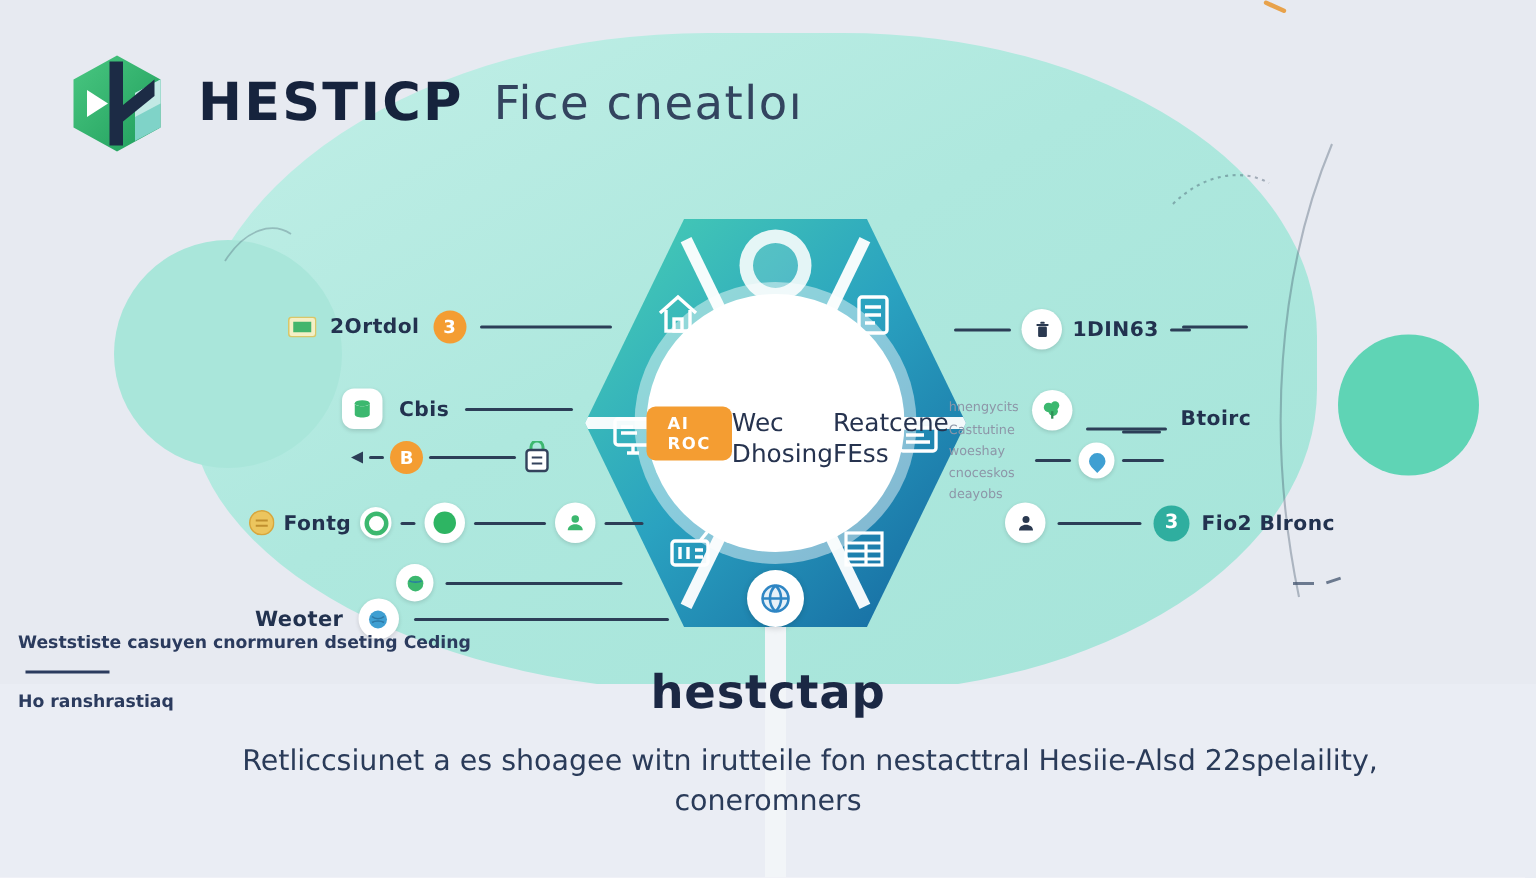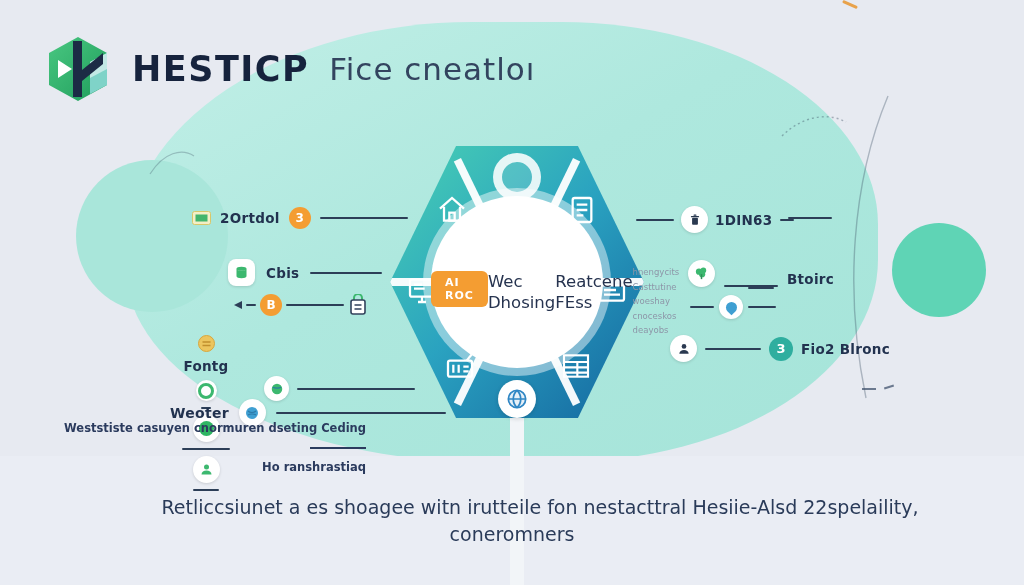--- a/index.html
+++ b/index.html
@@ -58,21 +58,21 @@
   .row-label{font-size:13.5px;font-weight:700;color:#22324f;letter-spacing:.3px;white-space:nowrap;}
   .disc{border-radius:50%;background:#fff;box-shadow:0 1px 3px rgba(0,0,0,.14);
     display:flex;align-items:center;justify-content:center;flex:0 0 auto;}
   .badge-circle{border-radius:50%;background:#f49d32;color:#fff;font-weight:700;
     display:flex;align-items:center;justify-content:center;flex:0 0 auto;}
   .badge-teal{background:#2fae9f;}
   .arrow-left{width:0;height:0;border-top:4px solid transparent;border-bottom:4px solid transparent;
     border-right:8px solid #2c3e57;flex:0 0 auto;}
 
   
-  .note-left{position:absolute;left:12px;top:419px;width:354px;text-align:right;
+  .note-left{position:absolute;left:12px;top:419px;width:354px;text-align:left;
     font-size:11.5px;font-weight:600;color:#2b3b5e;line-height:1.7;}
   .note-dash{display:inline-block;width:56px;height:2px;background:#2b3b5e;vertical-align:middle;margin-left:5px;}
   .rblock{position:absolute;left:672px;top:388px;width:310px;}
   .rblock-head{font-size:18px;font-weight:800;color:#1d2d4d;letter-spacing:.2px;}
   .rblock-body{margin-top:8px;font-size:11.5px;font-weight:500;color:#3a4a66;line-height:1.55;}
   .wordmark{position:absolute;left:0;top:444px;width:1024px;text-align:center;
     font-size:31px;font-weight:800;color:#1b2844;letter-spacing:.5px;}
   .caption{position:absolute;left:0;width:1024px;text-align:center;
     font-size:19px;font-weight:500;color:#2a3b59;}
   .cap1{top:496px;padding-left:28px;}
@@ -214,21 +214,21 @@
     <span class="cline" style="width:10px;"></span>
     <span class="badge-circle" style="width:22px;height:22px;font-size:12px;">B</span>
     <span class="cline" style="width:58px;"></span>
     <svg width="20" height="22" viewBox="0 0 20 22">
       <path d="M6 6 V4 a4 4 0 0 1 8 0 v2" fill="none" stroke="#3cb86f" stroke-width="2"></path>
       <rect x="3" y="6" width="14" height="14" rx="2" fill="#fff" stroke="#33425c" stroke-width="1.6"></rect>
       <path d="M6.5 11h7 M6.5 15h7" stroke="#33425c" stroke-width="1.4"></path>
     </svg>
   </div>
 
-  <div class="crow" style="left:182px;top:335px;gap:6px;flex-direction:column;">
+  <div class="crow" style="left:166px;top:335px;gap:6px;">
     <svg width="17" height="17" viewBox="0 0 17 17">
       <circle cx="8.5" cy="8.5" r="8" fill="#ecc55e" stroke="#d8a63d"></circle>
       <path d="M4.5 7h8 M4.5 10.5h8" stroke="#c08f2e" stroke-width="1.3"></path>
     </svg>
     <span class="row-label">Fontg</span>
     <span class="disc" style="width:21px;height:21px;">
       <span style="width:10px;height:10px;border:3px solid #3cb86f;border-radius:50%;"></span>
     </span>
     <span class="cline" style="width:10px;"></span>
     <span class="disc" style="width:27px;height:27px;">
@@ -312,16 +312,17 @@
     <span class="badge-circle badge-teal" style="width:24px;height:24px;font-size:13px;">3</span>
     <span class="row-label">Fio2 Blronc</span>
   </div>
 
   <div class="note-left">
     <div><span>Weststiste casuyen cnormuren dseting Ceding</span><span class="note-dash"></span></div>
     <div>Ho ranshrastiaq</div>
   </div>
 
 
+  <div class="wordmark">hestctap</div>
   <div class="caption cap1">Retliccsiunet a es shoagee witn irutteile fon nestacttral Hesiie-Alsd 22spelaility,</div>
   <div class="caption cap2">coneromners</div>
 
 </div>
 
 </body></html>

